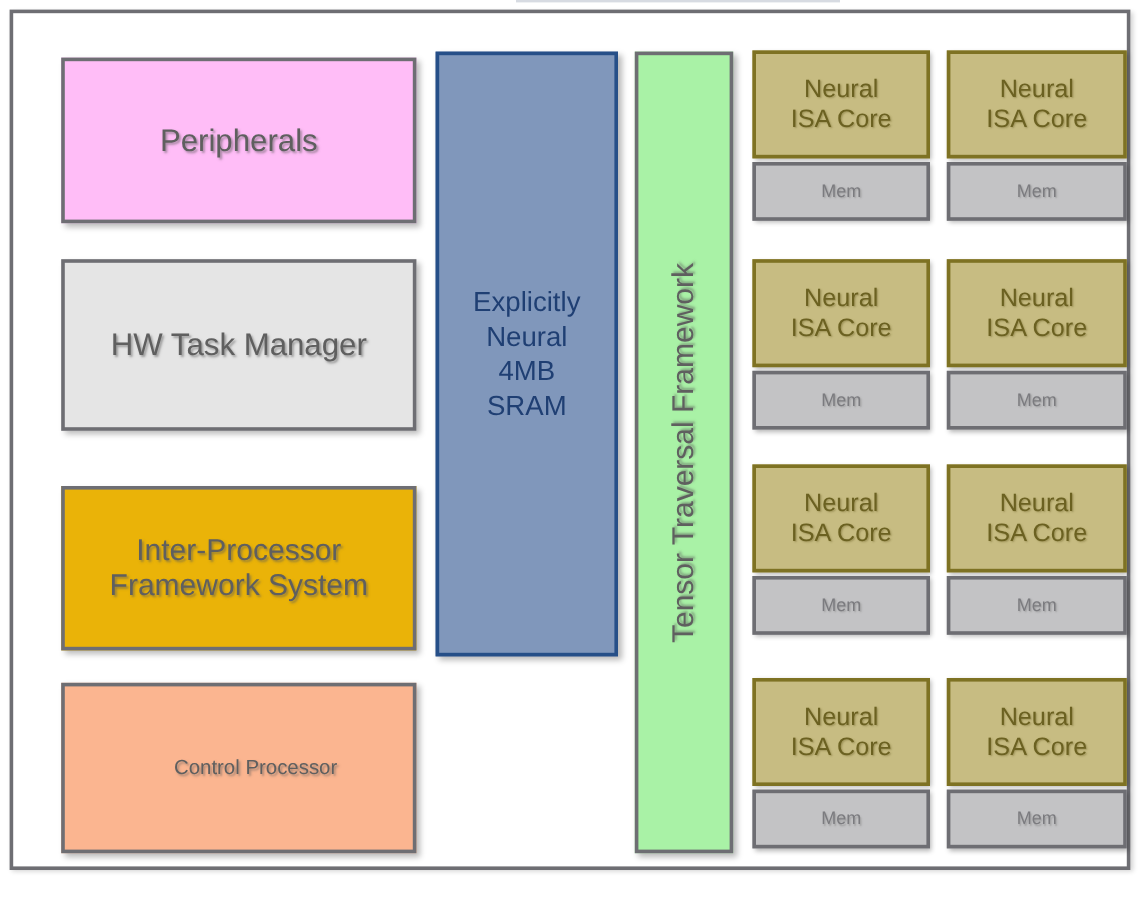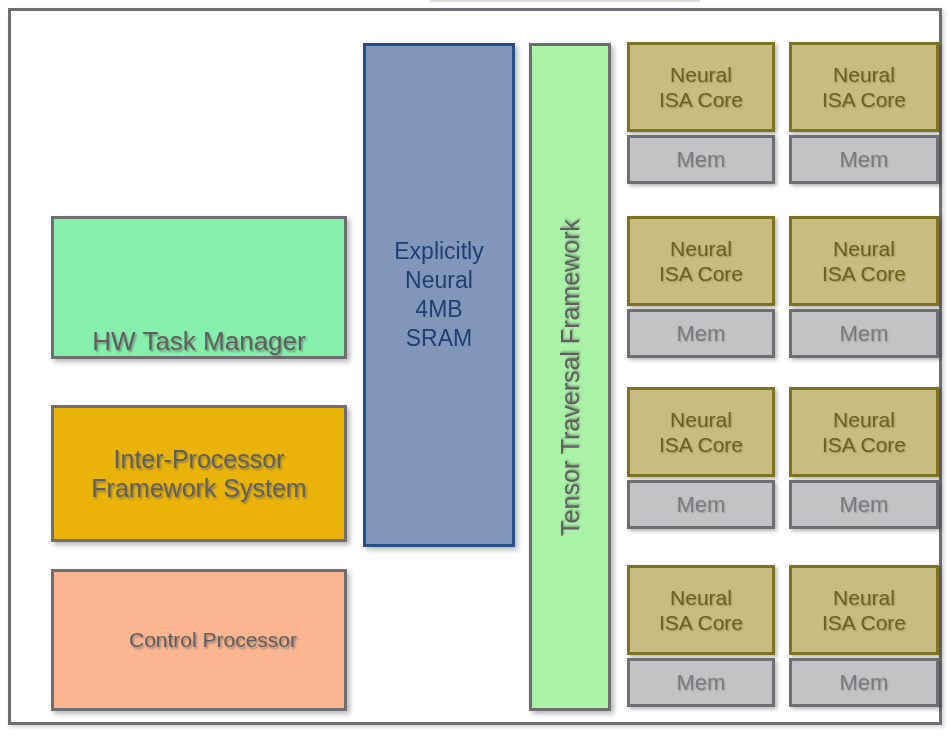--- a/index.html
+++ b/index.html
@@ -51,28 +51,28 @@
   }
   .block .lbl {
     display: block;
     color: #5f5f5f;
     text-shadow: 1.5px 1.5px 2px rgba(90,90,90,0.55);
     padding: 0 6px;
   }
 
   
   .b-periph   { left: 40px;  top: 37px;  width: 296px; height: 138px; background: #ffbdf7; }
-  .b-taskmgr  { left: 40px;  top: 205px; width: 296px; height: 143px; background: #86efac; align-items: flex-end; }
+  .b-taskmgr  { left: 40px;  top: 205px; width: 296px; height: 143px; background: #e5e5e5; }
   .b-ipms     { left: 40px;  top: 394px; width: 296px; height: 137px; background: #eab308; }
   .b-ctrlproc { left: 40px;  top: 558px; width: 296px; height: 142px; background: #fbb590; }
 
   .b-periph .lbl   { font-size: 26px; }
   .b-taskmgr .lbl  { font-size: 26px; }
   .b-ipms .lbl     { font-size: 25px; }
-  .b-ctrlproc .lbl { font-size: 21px; margin-left: 28px; }
+  .b-ctrlproc .lbl { font-size: 17px; margin-left: 28px; }
 
   
   .b-sram {
     left: 352px; top: 32px; width: 152px; height: 504px;
     background: #8097bb;
     border: 3px solid #264f88;
   }
   .b-sram .lbl {
     color: #1f3f73;
     font-size: 23px;
@@ -121,39 +121,42 @@
   }
   .tile .mem {
     top: 93px;
     height: 49px;
     background: #c3c3c5;
     border: 3px solid #6e6e73;
     box-shadow: 2px 2px 4px rgba(0,0,0,0.3);
   }
   .tile .mem .lbl {
     color: #7b7b7f;
-    font-size: 22px;
+    font-size: 15px;
     text-shadow: 1px 1px 1.5px rgba(110,110,110,0.45);
   }
   .tile-c0 { left: 616px; width: 148px; }
   .tile-c1 { left: 778px; width: 150px; }
   .tile-r0 { top: 31px; }
   .tile-r1 { top: 205px; }
   .tile-r2 { top: 376px; }
   .tile-r3 { top: 554px; }
 </style>
 </head>
 <body>
 
 <div id="canvas">
 
   <div class="top-rule"></div>
 
   <div class="chip-frame">
 
+    <div class="block b-periph">
+      <span class="lbl">Peripherals</span>
+    </div>
 
     <div class="block b-taskmgr">
       <span class="lbl">HW Task Manager</span>
     </div>
 
     <div class="block b-ipms">
       <span class="lbl">
         <span>Inter-Processor</span><br>
         <span>Framework System</span>
       </span>

